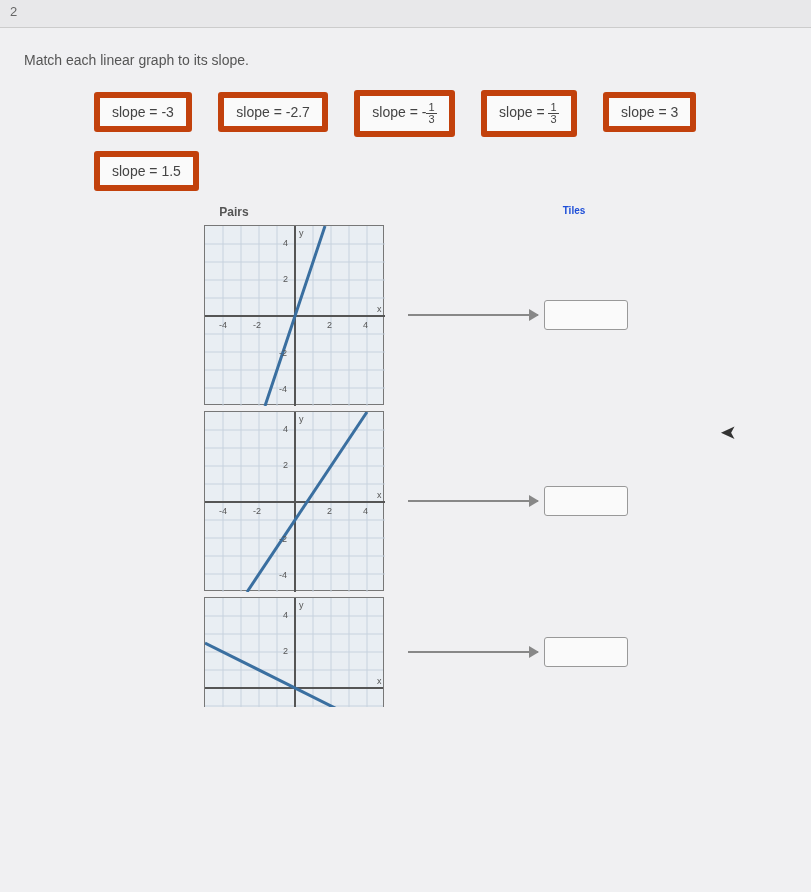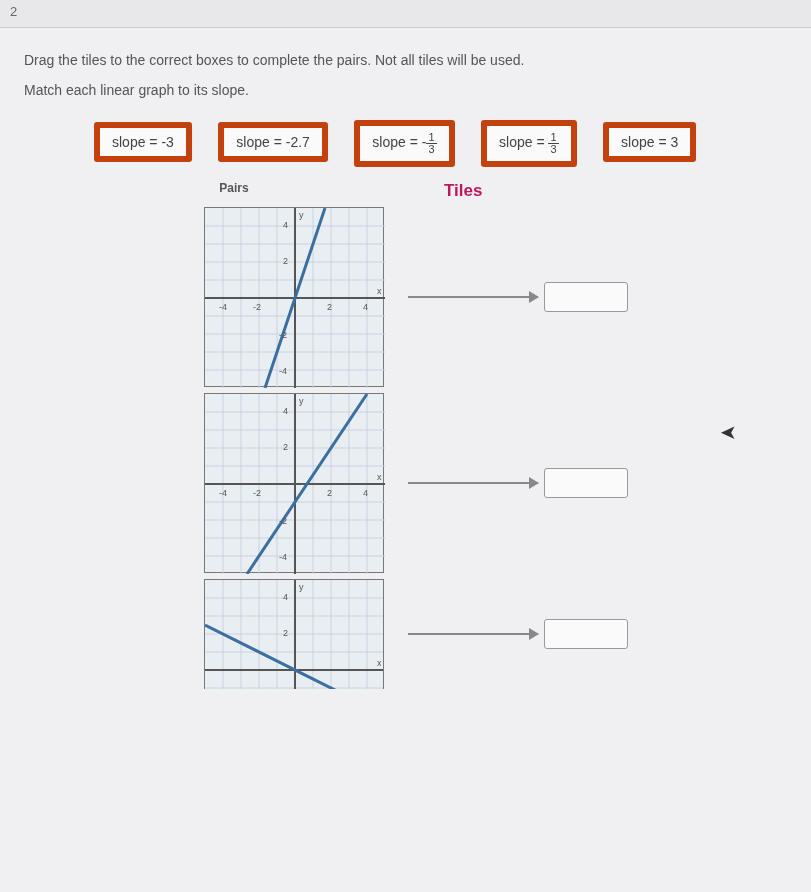--- a/index.html
+++ b/index.html
@@ -51,21 +51,21 @@
     font-size: 11px;
     line-height: 1;
   }
   .frac .num { display: block; border-bottom: 1px solid #444; padding: 0 2px; }
   .frac .den { display: block; padding: 0 2px; }
   .headers {
     display: flex;
     margin-top: 8px;
   }
   .headers .h1 { width: 420px; text-align: center; font-weight: bold; font-size: 12px; color:#555;}
-  .headers .h2 { width: 260px; text-align: left; font-weight: bold; font-size: 17px; color:#be185d;}
+  .headers .h2 { width: 260px; text-align: center; font-weight: bold; font-size: 10px; color:#1d4ed8;}
   .pair-row {
     display: flex;
     align-items: center;
     margin: 6px 0 2px 180px;
   }
   .graph {
     width: 180px;
     height: 180px;
     background: #e9eef3;
     border: 1px solid #777;
@@ -105,39 +105,43 @@
 </style>
 </head>
 <body>
 
 <div class="topbar">
   <span>2</span>
 </div>
 
 <div class="content">
 
-  <div class="instr">Drag the tiles to the correct boxes to complete the pairs. Not all tiles will be used.</div>
   <div class="sub">Match each linear graph to its slope.</div>
 
   <div class="tile-area">
     <div class="tile-row">
       <span class="tile">
         <span>slope = </span><span>-3</span>
       </span>
       <span class="tile">
         <span>slope = </span><span>-2.7</span>
       </span>
       <span class="tile">
         <span>slope = </span><span>-</span><span class="frac"><span class="num">1</span><span class="den">3</span></span>
       </span>
       <span class="tile">
         <span>slope = </span><span class="frac"><span class="num">1</span><span class="den">3</span></span>
       </span>
       <span class="tile">
         <span>slope = </span><span>3</span>
+      </span>
+    </div>
+    <div class="tile-row">
+      <span class="tile">
+        <span>slope = </span><span>1.5</span>
       </span>
     </div>
   </div>
 
   <div class="headers">
     <div class="h1">Pairs</div>
     <div class="h2">Tiles</div>
   </div>
 
   <div class="pair-row">

